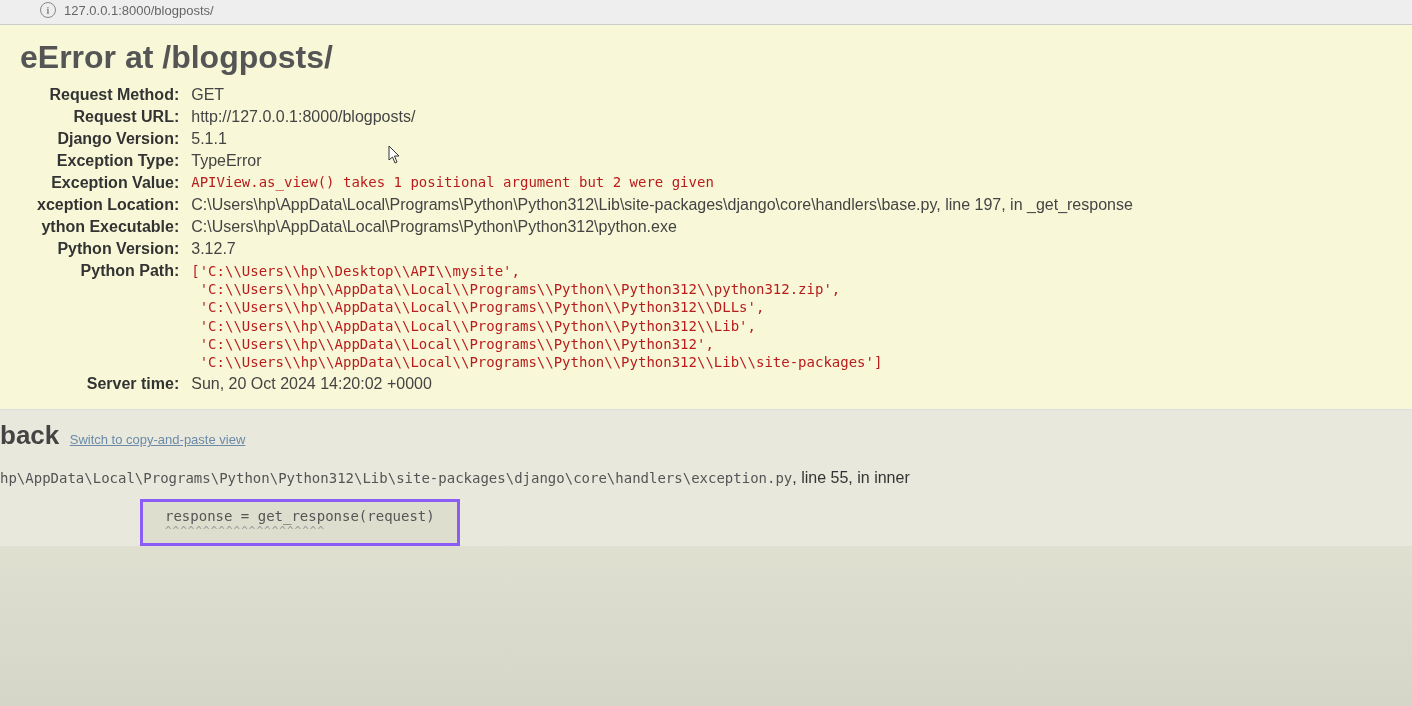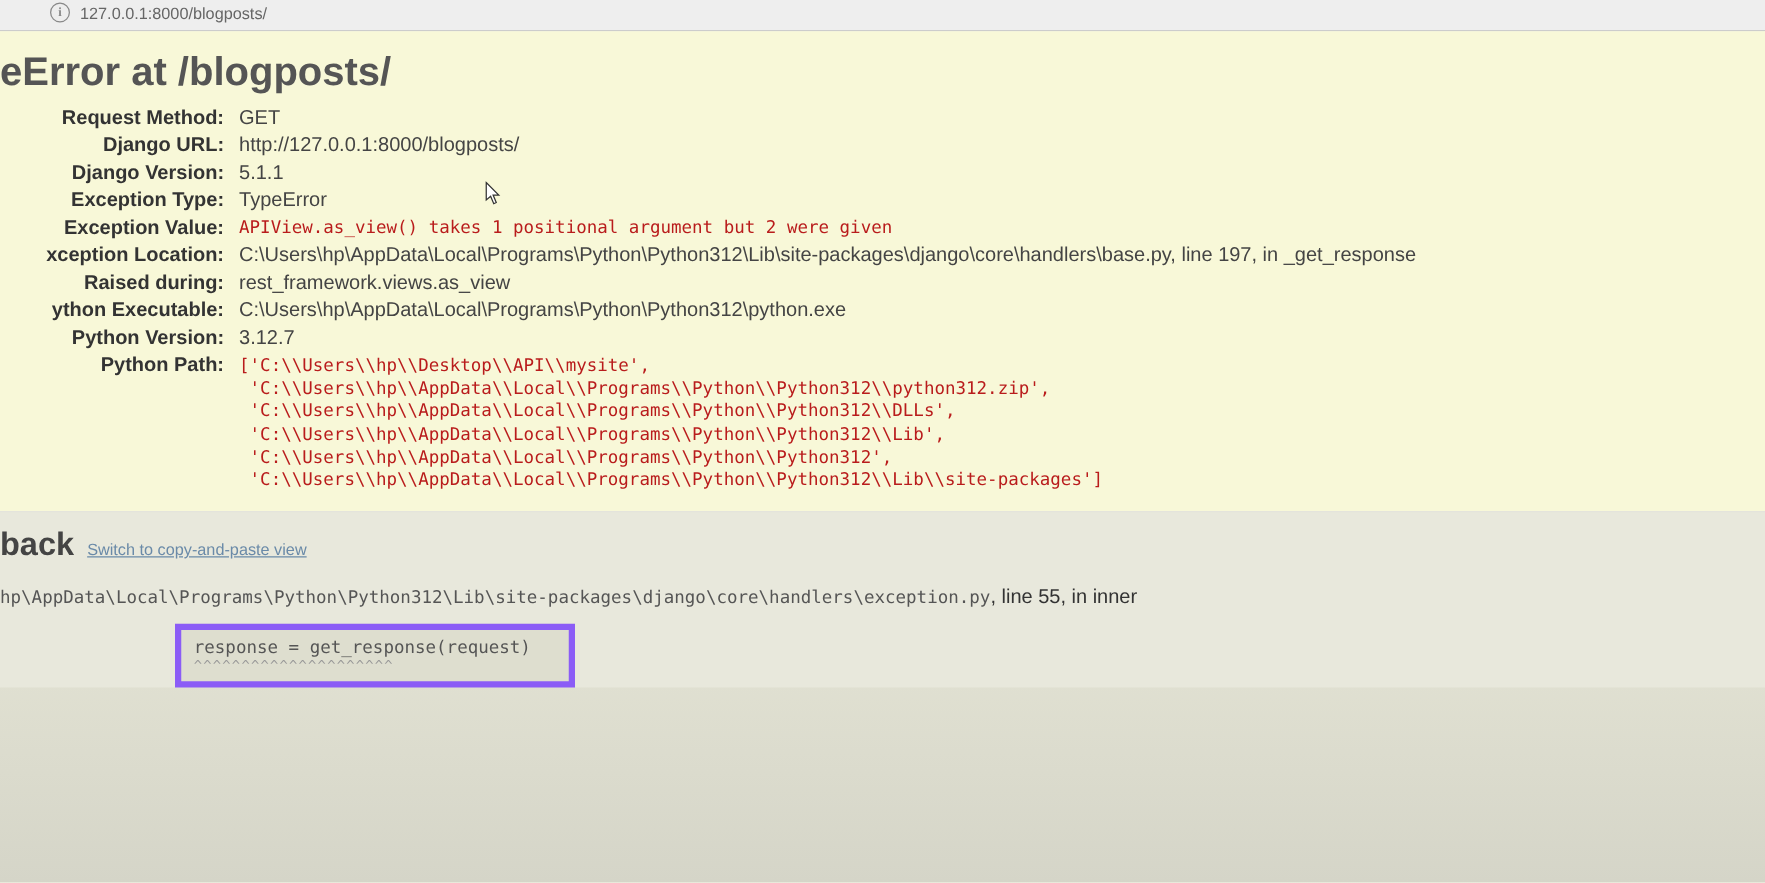--- a/index.html
+++ b/index.html
@@ -32,20 +32,21 @@
     .summary {
       background: #f8f8d8;
       padding: 10px 8px 14px 0;
       border-bottom: 1px solid #ddd;
     }
     .summary h1 {
       font-size: 32px;
       font-weight: 600;
       color: #555;
       margin: 4px 0 8px 0;
+      padding-left: 20px;
     }
     .summary h2 {
       font-size: 22px;
       font-weight: 600;
       color: #555;
       margin: 6px 0 12px 0;
     }
     table.meta {
       border-collapse: collapse;
       margin-top: 6px;
@@ -103,22 +104,22 @@
       color: #555;
     }
     .frame .location .linetxt {
       font-family: "Helvetica Neue", Arial, sans-serif;
       font-size: 16px;
       color: #333;
     }
     .frame .codebox {
       margin: 12px 0 0 140px;
       background: #dedecf;
-      border: 5px solid #8b5cf6;
-      padding: 6px 10px;
+      border: 3px solid #8b5cf6;
+      padding: 6px 22px;
       font-family: "Consolas", "Menlo", monospace;
       font-size: 14px;
       color: #555;
       display: inline-block;
       min-width: 320px;
     }
     .frame .codebox .wavy {
       color: #999;
       letter-spacing: 1px;
       font-size: 11px;
@@ -141,61 +142,61 @@
 <div class="summary">
   <h1>eError at /blogposts/</h1>
 
   <table class="meta">
     <tbody id="meta-body">
         <tr>
           <th>Request Method:</th>
           <td>GET</td>
         </tr>
         <tr>
-          <th>Django URL:</th>
+          <th>Request URL:</th>
           <td>http://127.0.0.1:8000/blogposts/</td>
         </tr>
         <tr>
           <th>Django Version:</th>
           <td>5.1.1</td>
         </tr>
         <tr>
           <th>Exception Type:</th>
           <td>TypeError</td>
         </tr>
         <tr>
           <th>Exception Value:</th>
           <td class="mono">APIView.as_view() takes 1 positional argument but 2 were given</td>
         </tr>
         <tr>
           <th>xception Location:</th>
           <td>C:\Users\hp\AppData\Local\Programs\Python\Python312\Lib\site-packages\django\core\handlers\base.py, line 197, in _get_response</td>
-        </tr>
-        <tr>
-          <th>Raised during:</th>
-          <td>rest_framework.views.as_view</td>
         </tr>
         <tr>
           <th>ython Executable:</th>
           <td>C:\Users\hp\AppData\Local\Programs\Python\Python312\python.exe</td>
         </tr>
         <tr>
           <th>Python Version:</th>
           <td>3.12.7</td>
         </tr>
         <tr>
           <th>Python Path:</th>
           <td class="mono">
             <pre>['C:\\Users\\hp\\Desktop\\API\\mysite',
  'C:\\Users\\hp\\AppData\\Local\\Programs\\Python\\Python312\\python312.zip',
  'C:\\Users\\hp\\AppData\\Local\\Programs\\Python\\Python312\\DLLs',
  'C:\\Users\\hp\\AppData\\Local\\Programs\\Python\\Python312\\Lib',
  'C:\\Users\\hp\\AppData\\Local\\Programs\\Python\\Python312',
  'C:\\Users\\hp\\AppData\\Local\\Programs\\Python\\Python312\\Lib\\site-packages']</pre>
           </td>
+        </tr>
+        <tr>
+          <th>Server time:</th>
+          <td>Sun, 20 Oct 2024 14:20:02 +0000</td>
         </tr>
       </tbody>
   </table>
 </div>
 
 <div class="traceback-section">
   <h2>back</h2>
   <span class="switch">Switch to copy-and-paste view</span>
 
   <div class="frame">

